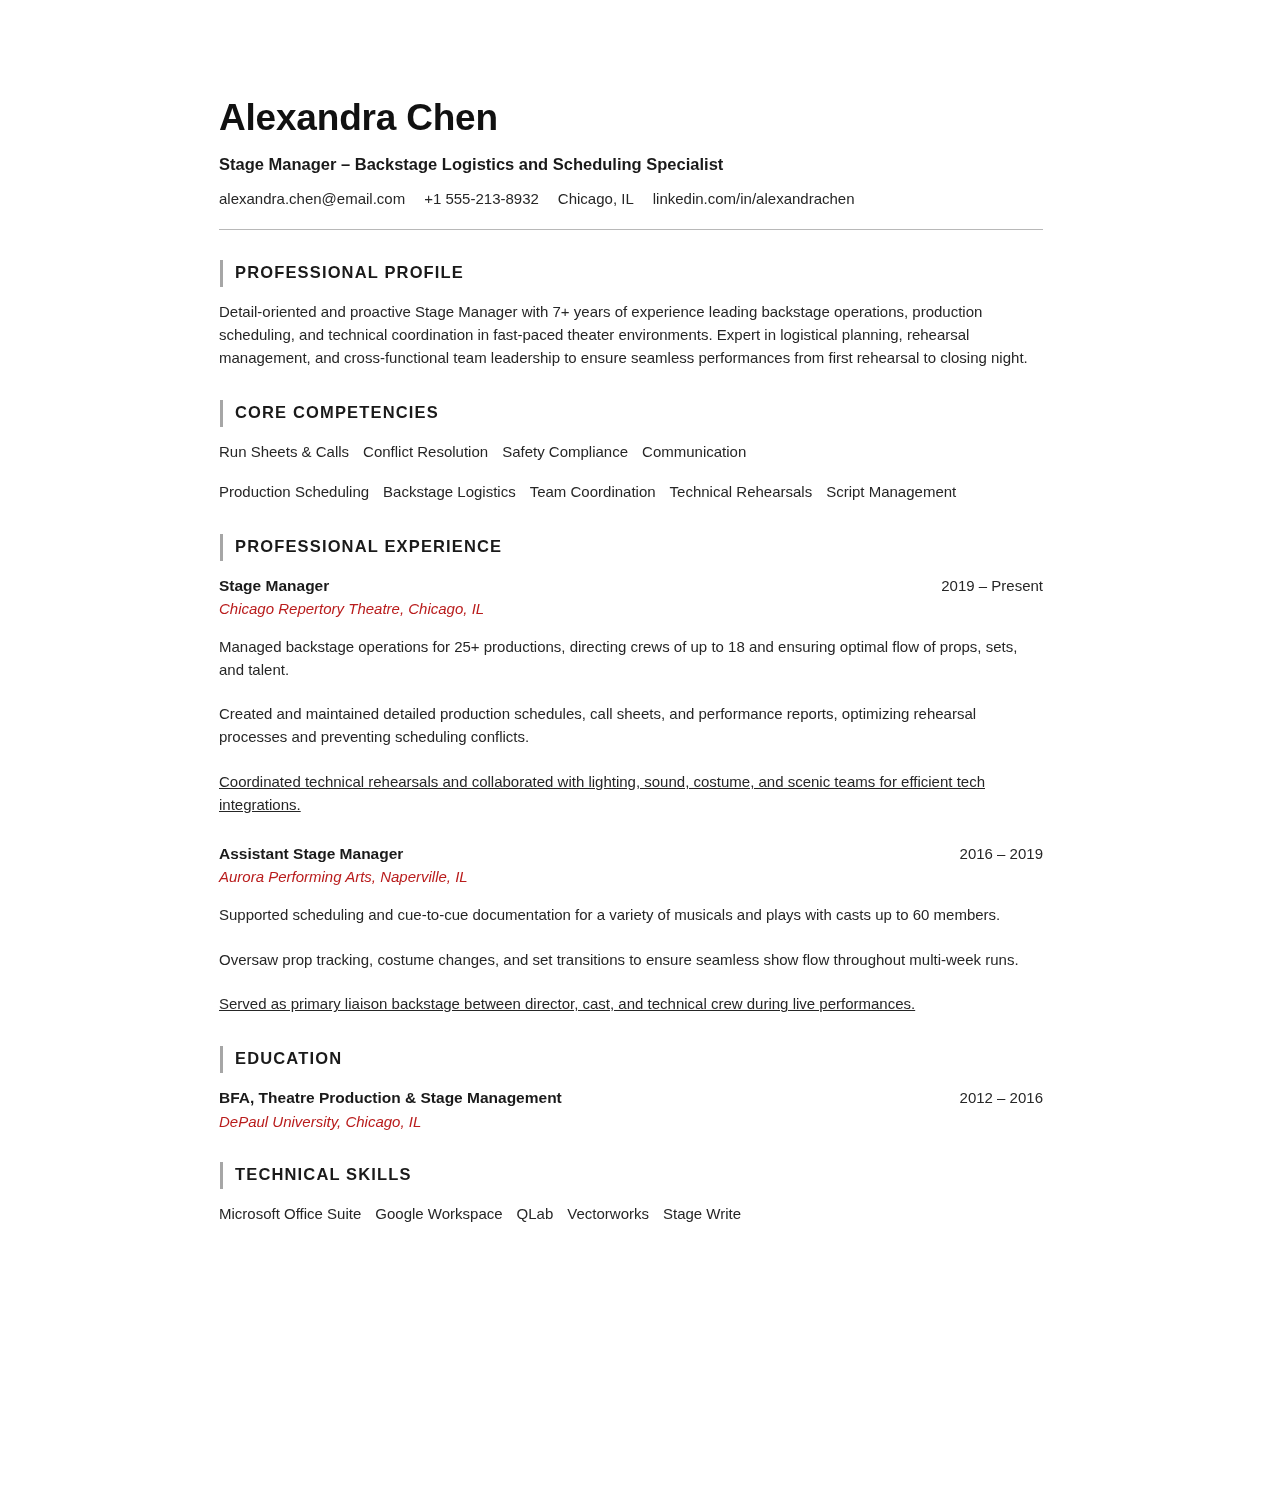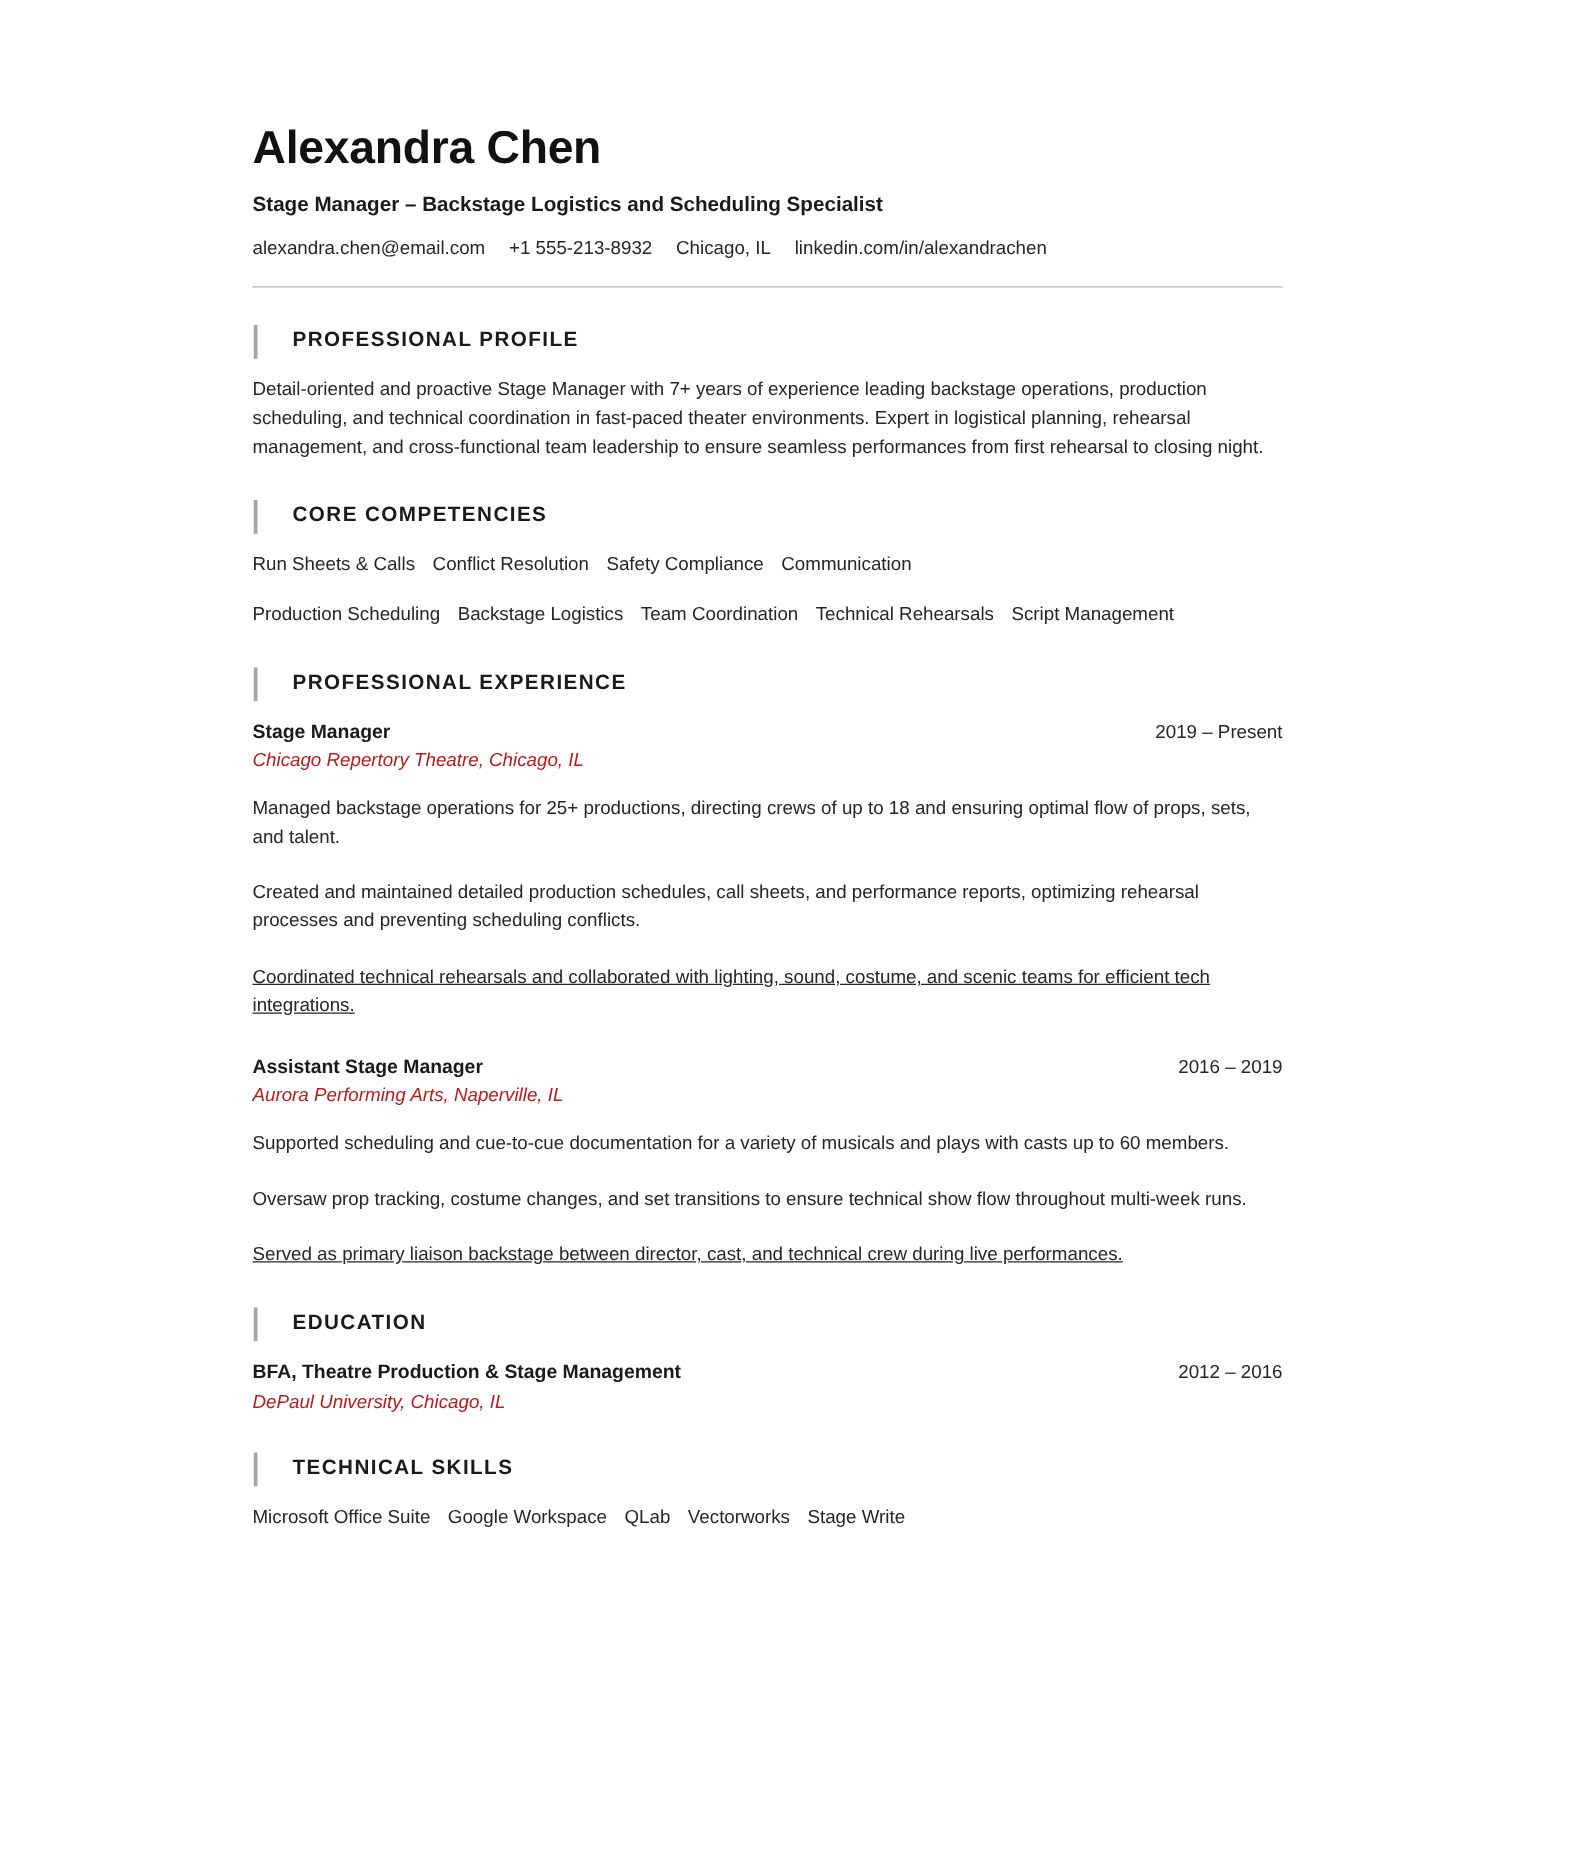--- a/index.html
+++ b/index.html
@@ -16,21 +16,21 @@
   }
   .page {
     position: relative;
     width: 1263px;
     height: 1493px;
     background: #ffffff;
     box-sizing: border-box;
   }
   .content {
     position: absolute;
-    left: 202px;
+    left: 219px;
     top: 96px;
     width: 824px;
   }
 
   
   .name {
     font-size: 37px;
     font-weight: bold;
     letter-spacing: -0.2px;
     line-height: 1.18;
@@ -62,21 +62,20 @@
   }
 
   
   .section { margin-top: 0; }
   .section-head {
     display: flex;
     align-items: center;
     margin-top: 30px;
     margin-bottom: 14px;
     margin-left: 1px;
-    gap: 16px;
   }
   .accent-bar {
     width: 3px;
     background: #a6a6a6;
     flex: 0 0 3px;
     align-self: stretch;
   }
   .section-title {
     font-size: 16.5px;
     font-weight: bold;
@@ -209,21 +208,21 @@
       <div class="entry-spacer"></div>
 
       <div class="entry">
         <div class="entry-top">
           <div class="entry-title">Assistant Stage Manager</div>
           <div class="entry-dates">2016 – 2019</div>
         </div>
         <div class="entry-org">Aurora Performing Arts, Naperville, IL</div>
         <div class="entry-body">
           <p class="bullet-para">Supported scheduling and cue-to-cue documentation for a variety of musicals and plays with casts up to 60 members.</p>
-          <p class="bullet-para">Oversaw prop tracking, costume changes, and set transitions to ensure technical show flow throughout multi-week runs.</p>
+          <p class="bullet-para">Oversaw prop tracking, costume changes, and set transitions to ensure seamless show flow throughout multi-week runs.</p>
           <p class="bullet-para">Served as primary liaison backstage between director, cast, and technical crew during live performances.</p>
         </div>
       </div>
     </div>
 
     <div class="section">
       <div class="section-head">
         <div class="accent-bar"></div>
         <div class="section-title">EDUCATION</div>
       </div>

